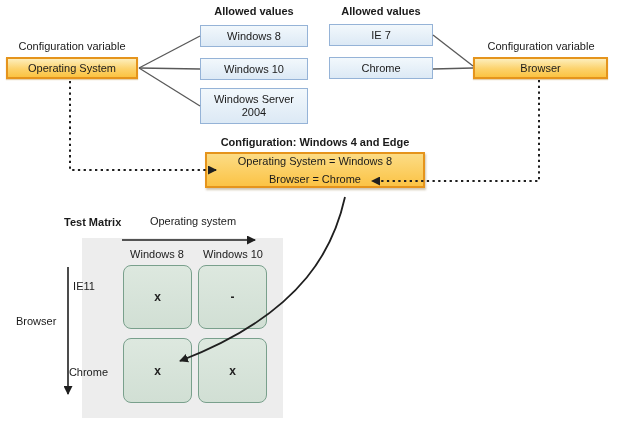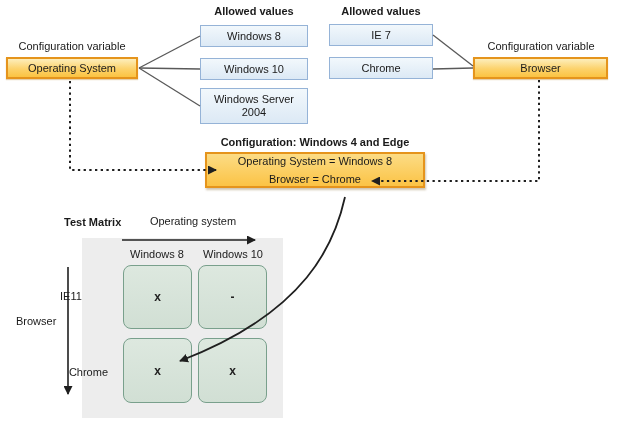--- a/index.html
+++ b/index.html
@@ -99,21 +99,21 @@
 
 <div class="abs panel" style="left:82px; top:238px; width:201px; height:180px;"></div>
 
 <div class="abs bold" style="left:16px; top:216px;margin-left:48px;">Test Matrix</div>
 
 <div class="abs lbl" style="left:123px; top:215px; width:140px;">Operating system</div>
 
 <div class="abs lbl" style="left:122px; top:248px; width:70px;">Windows 8</div>
 <div class="abs lbl" style="left:197px; top:248px; width:72px;">Windows 10</div>
 
-<div class="abs" style="left:60px; top:290px; width:48px; text-align:left;">IE11</div>
+<div class="abs" style="left:60px; top:280px; width:48px; text-align:center;">IE11</div>
 <div class="abs" style="left:52px; top:366px; width:56px; text-align:right;">Chrome</div>
 
 <div class="abs" style="left:16px; top:315px;">Browser</div>
 
 <div class="abs cell" style="left:123px; top:265px; width:69px; height:64px;">
   <span>x</span>
 </div>
 <div class="abs cell" style="left:198px; top:265px; width:69px; height:64px;">
   <span>-</span>
 </div>

